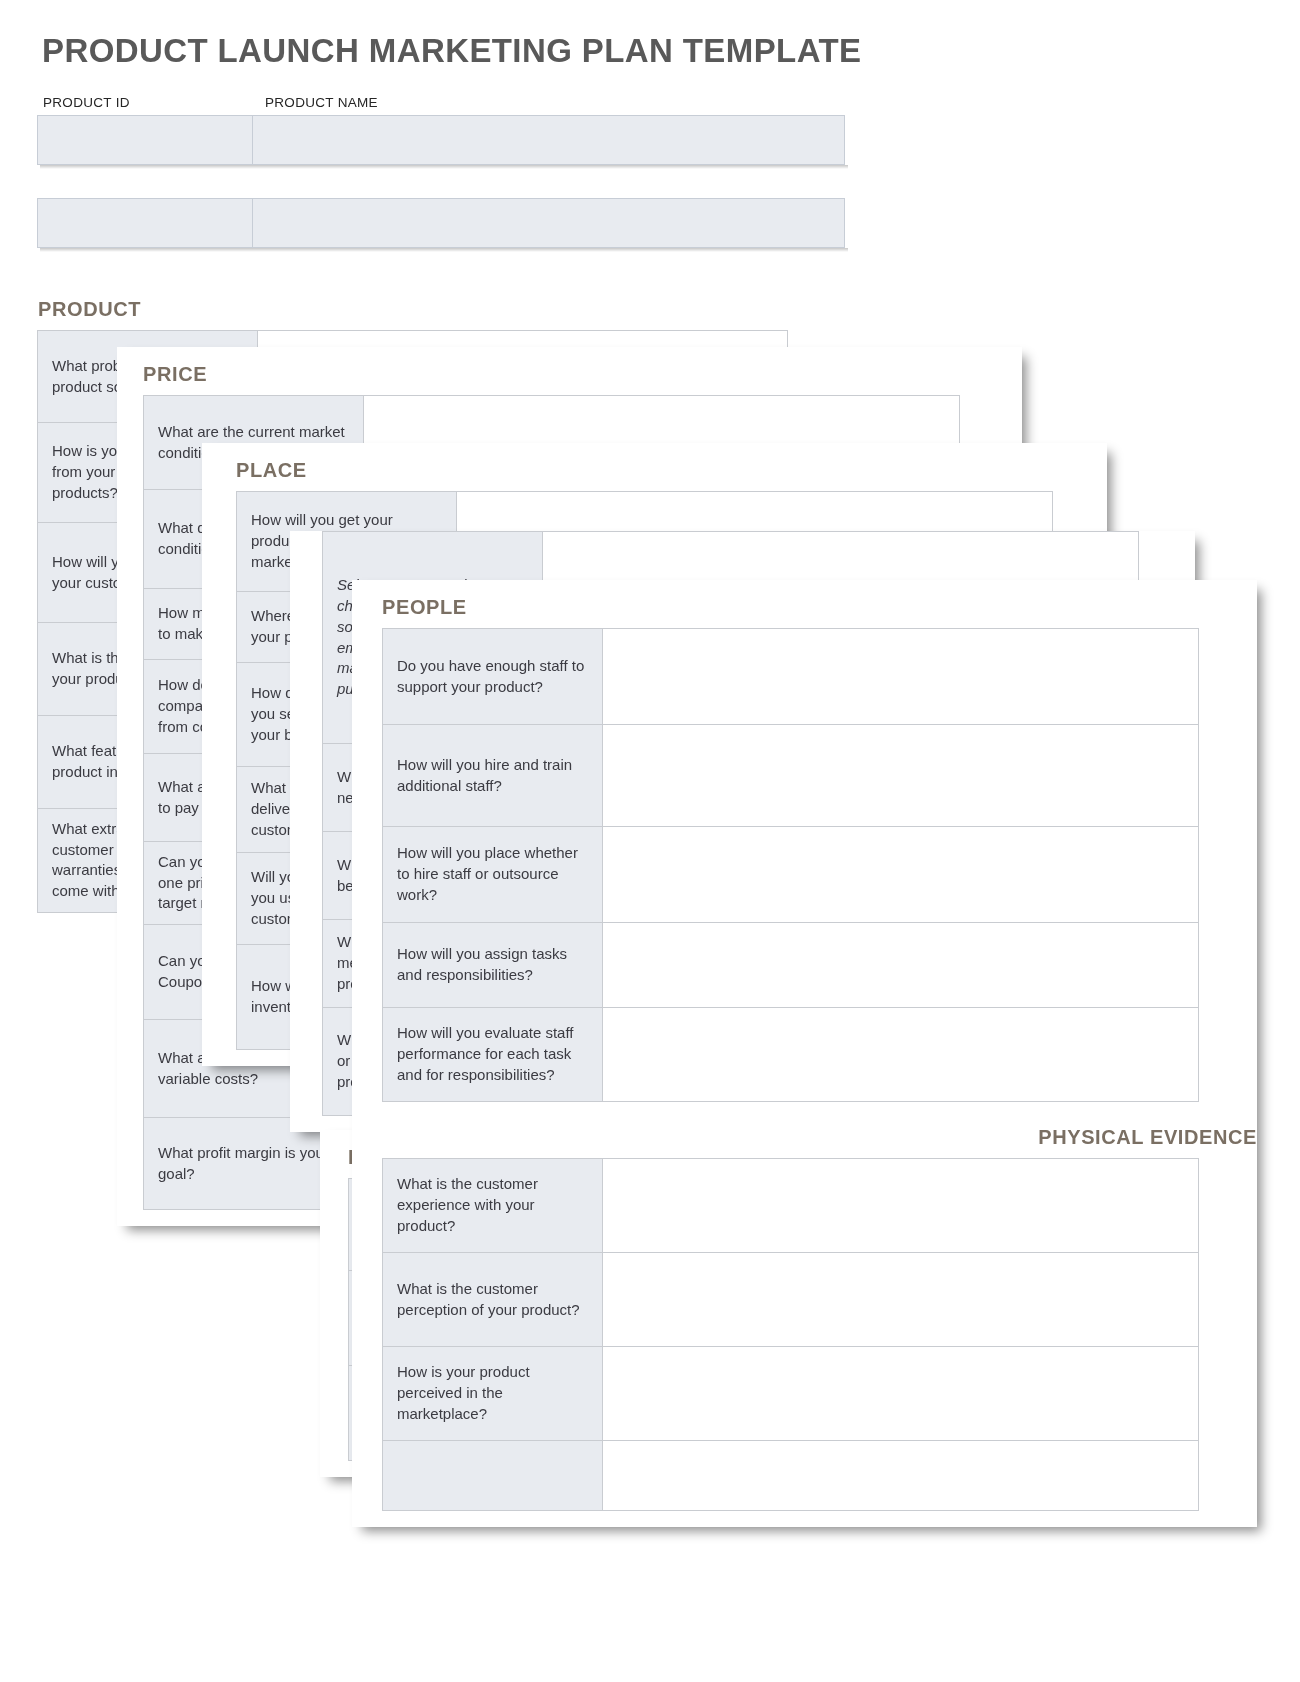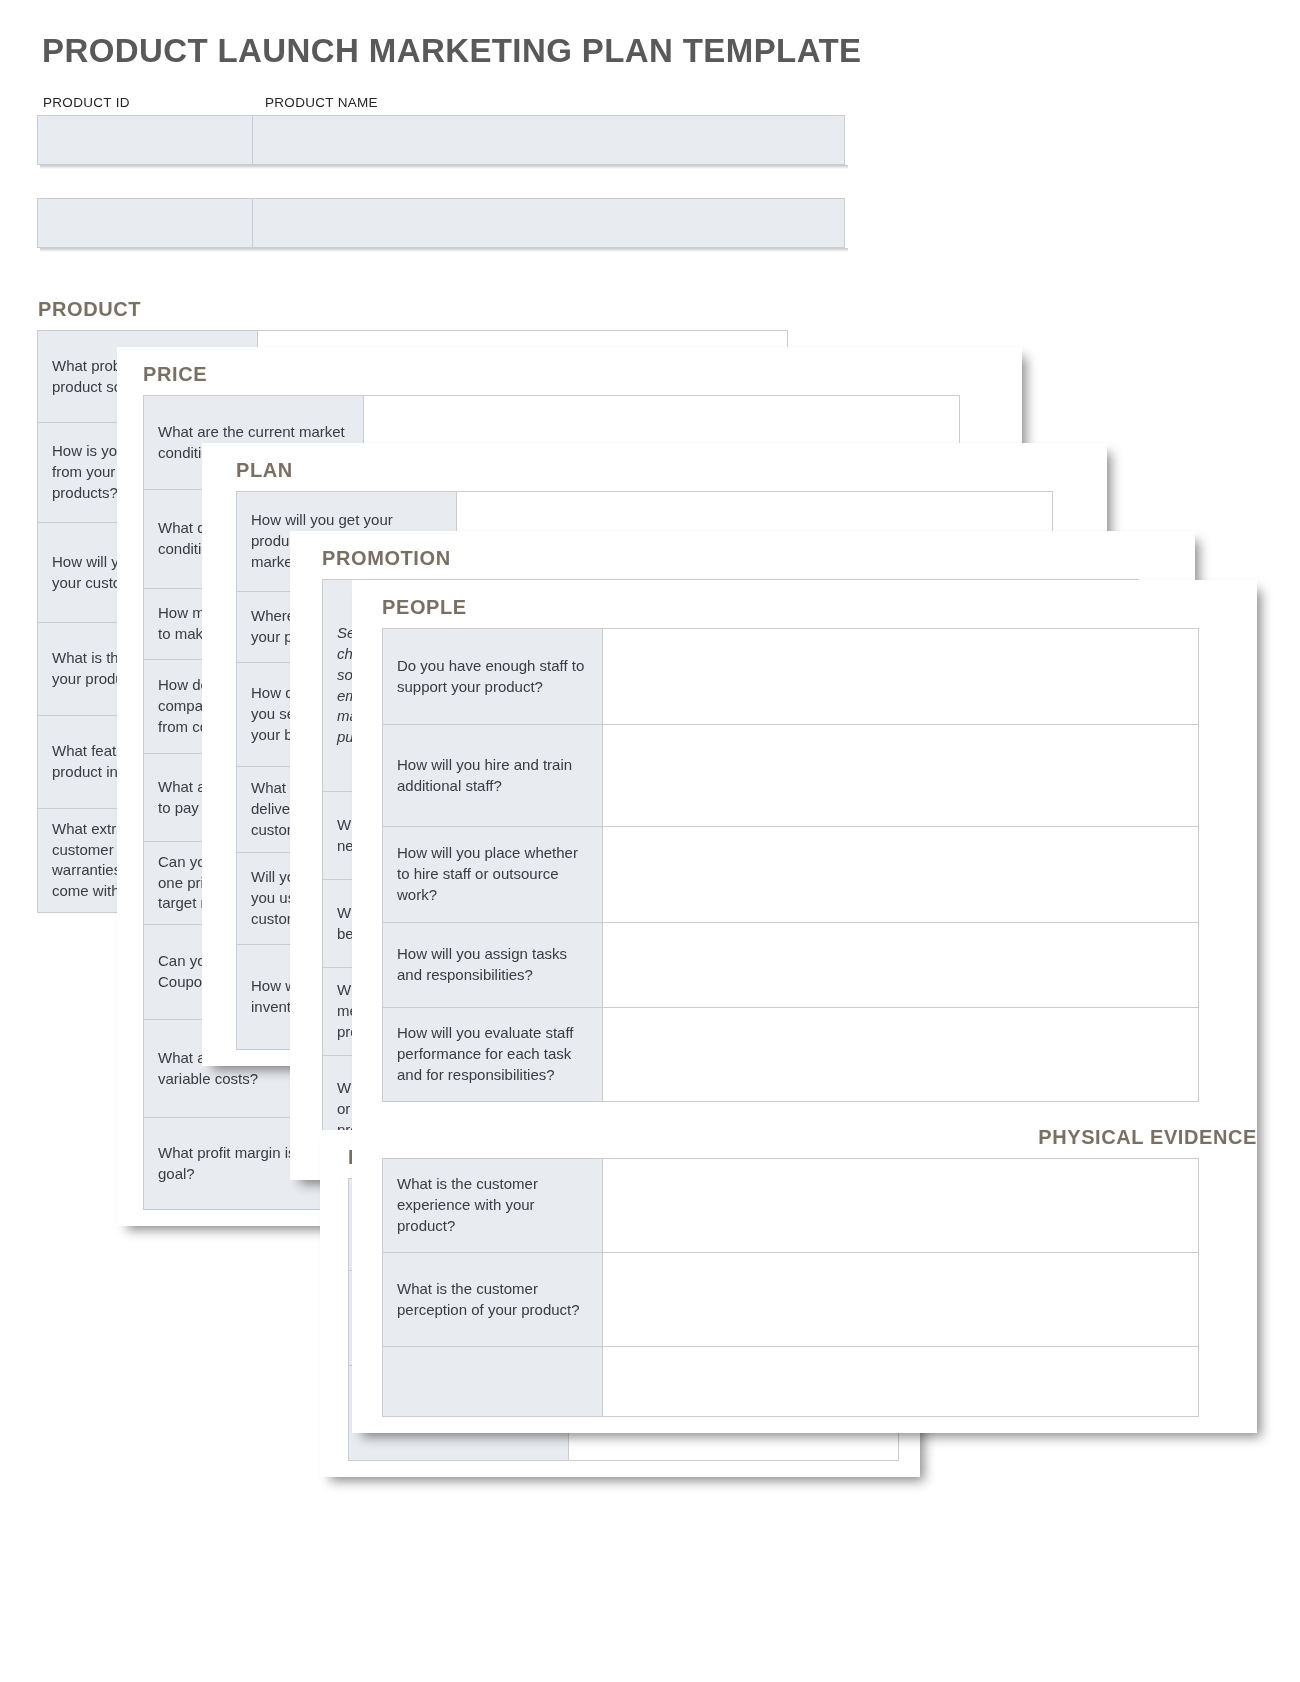--- a/index.html
+++ b/index.html
@@ -177,21 +177,21 @@
     <tr>
       <td class="q" style="height:92px;">What profit margin is your goal?</td>
       <td class="a"></td>
     </tr>
   </tbody>
     </table>
   <div class="card-pad-bottom"></div>
 </div>
 
 <div class="card" style="left:202px;top:443px;width:905px;z-index:3;">
-  <div class="sec-title" style="padding-left:34px;">PLAN</div>
+  <div class="sec-title" style="padding-left:34px;">PLACE</div>
   <table class="qt w-place" style="margin-left:34px;">
     <tbody>
         <tr>
       <td class="q" style="height:100px;">How will you get your product to your target market?</td>
       <td class="a"></td>
     </tr>
     <tr>
       <td class="q" style="height:71px;">Where will customers find your product?</td>
       <td class="a"></td>
     </tr>
@@ -210,21 +210,20 @@
     <tr>
       <td class="q" style="height:105px;">How will you manage inventory?</td>
       <td class="a"></td>
     </tr>
   </tbody>
     </table>
   <div class="card-pad-bottom"></div>
 </div>
 
 <div class="card" style="left:290px;top:531px;width:905px;z-index:4;">
-  <div class="sec-title" style="padding-left:32px;">PROMOTION</div>
   <table class="qt w-promo" style="margin-left:32px;">
     <tbody>
         <tr>
       <td class="q ital" style="height:212px;">Select your promotion channels: web content, social media, advertising, email marketing, direct mail marketing, events, and other public relations partnerships.</td>
       <td class="a"></td>
     </tr>
     <tr>
       <td class="q" style="height:88px;">When do your customers need to hear your message?</td>
       <td class="a"></td>
     </tr>
@@ -299,19 +298,23 @@
     <tbody>
         <tr>
       <td class="q" style="height:94px;">What is the customer experience with your product?</td>
       <td class="a"></td>
     </tr>
     <tr>
       <td class="q" style="height:94px;">What is the customer perception of your product?</td>
       <td class="a"></td>
     </tr>
     <tr>
+      <td class="q" style="height:94px;">How is your product perceived in the marketplace?</td>
+      <td class="a"></td>
+    </tr>
+    <tr>
       <td class="q" style="height:70px;"></td>
       <td class="a"></td>
     </tr>
   </tbody>
     </table>
   <div class="card-pad-bottom"></div>
 </div>
 
 </body></html>

